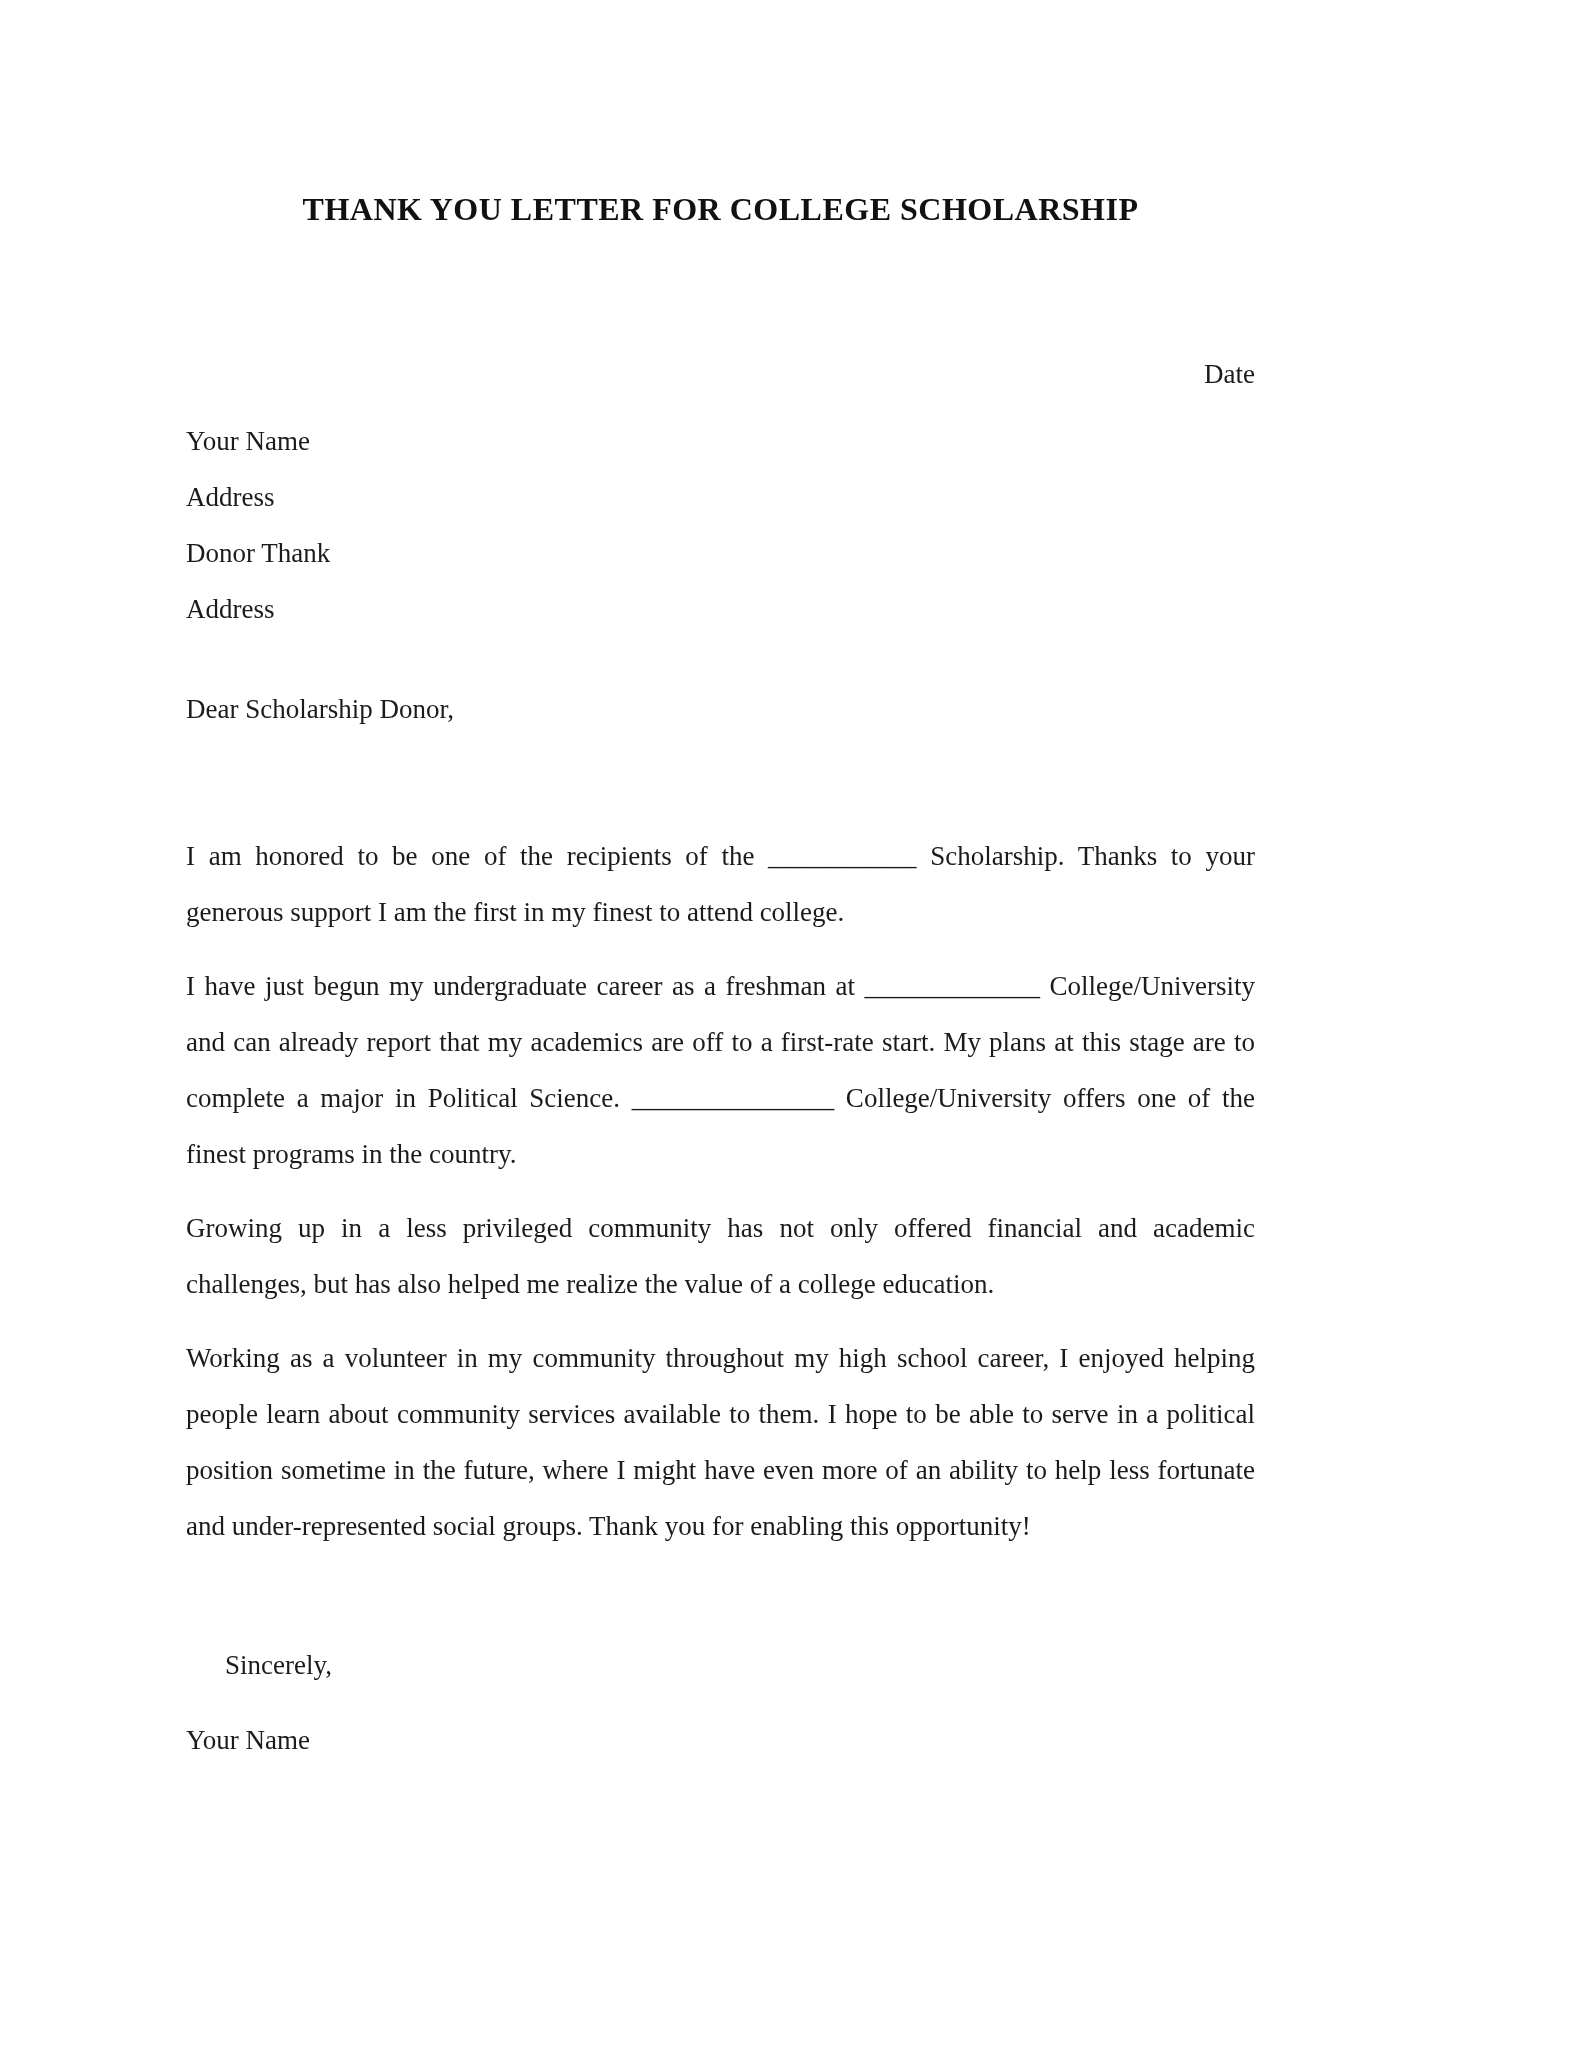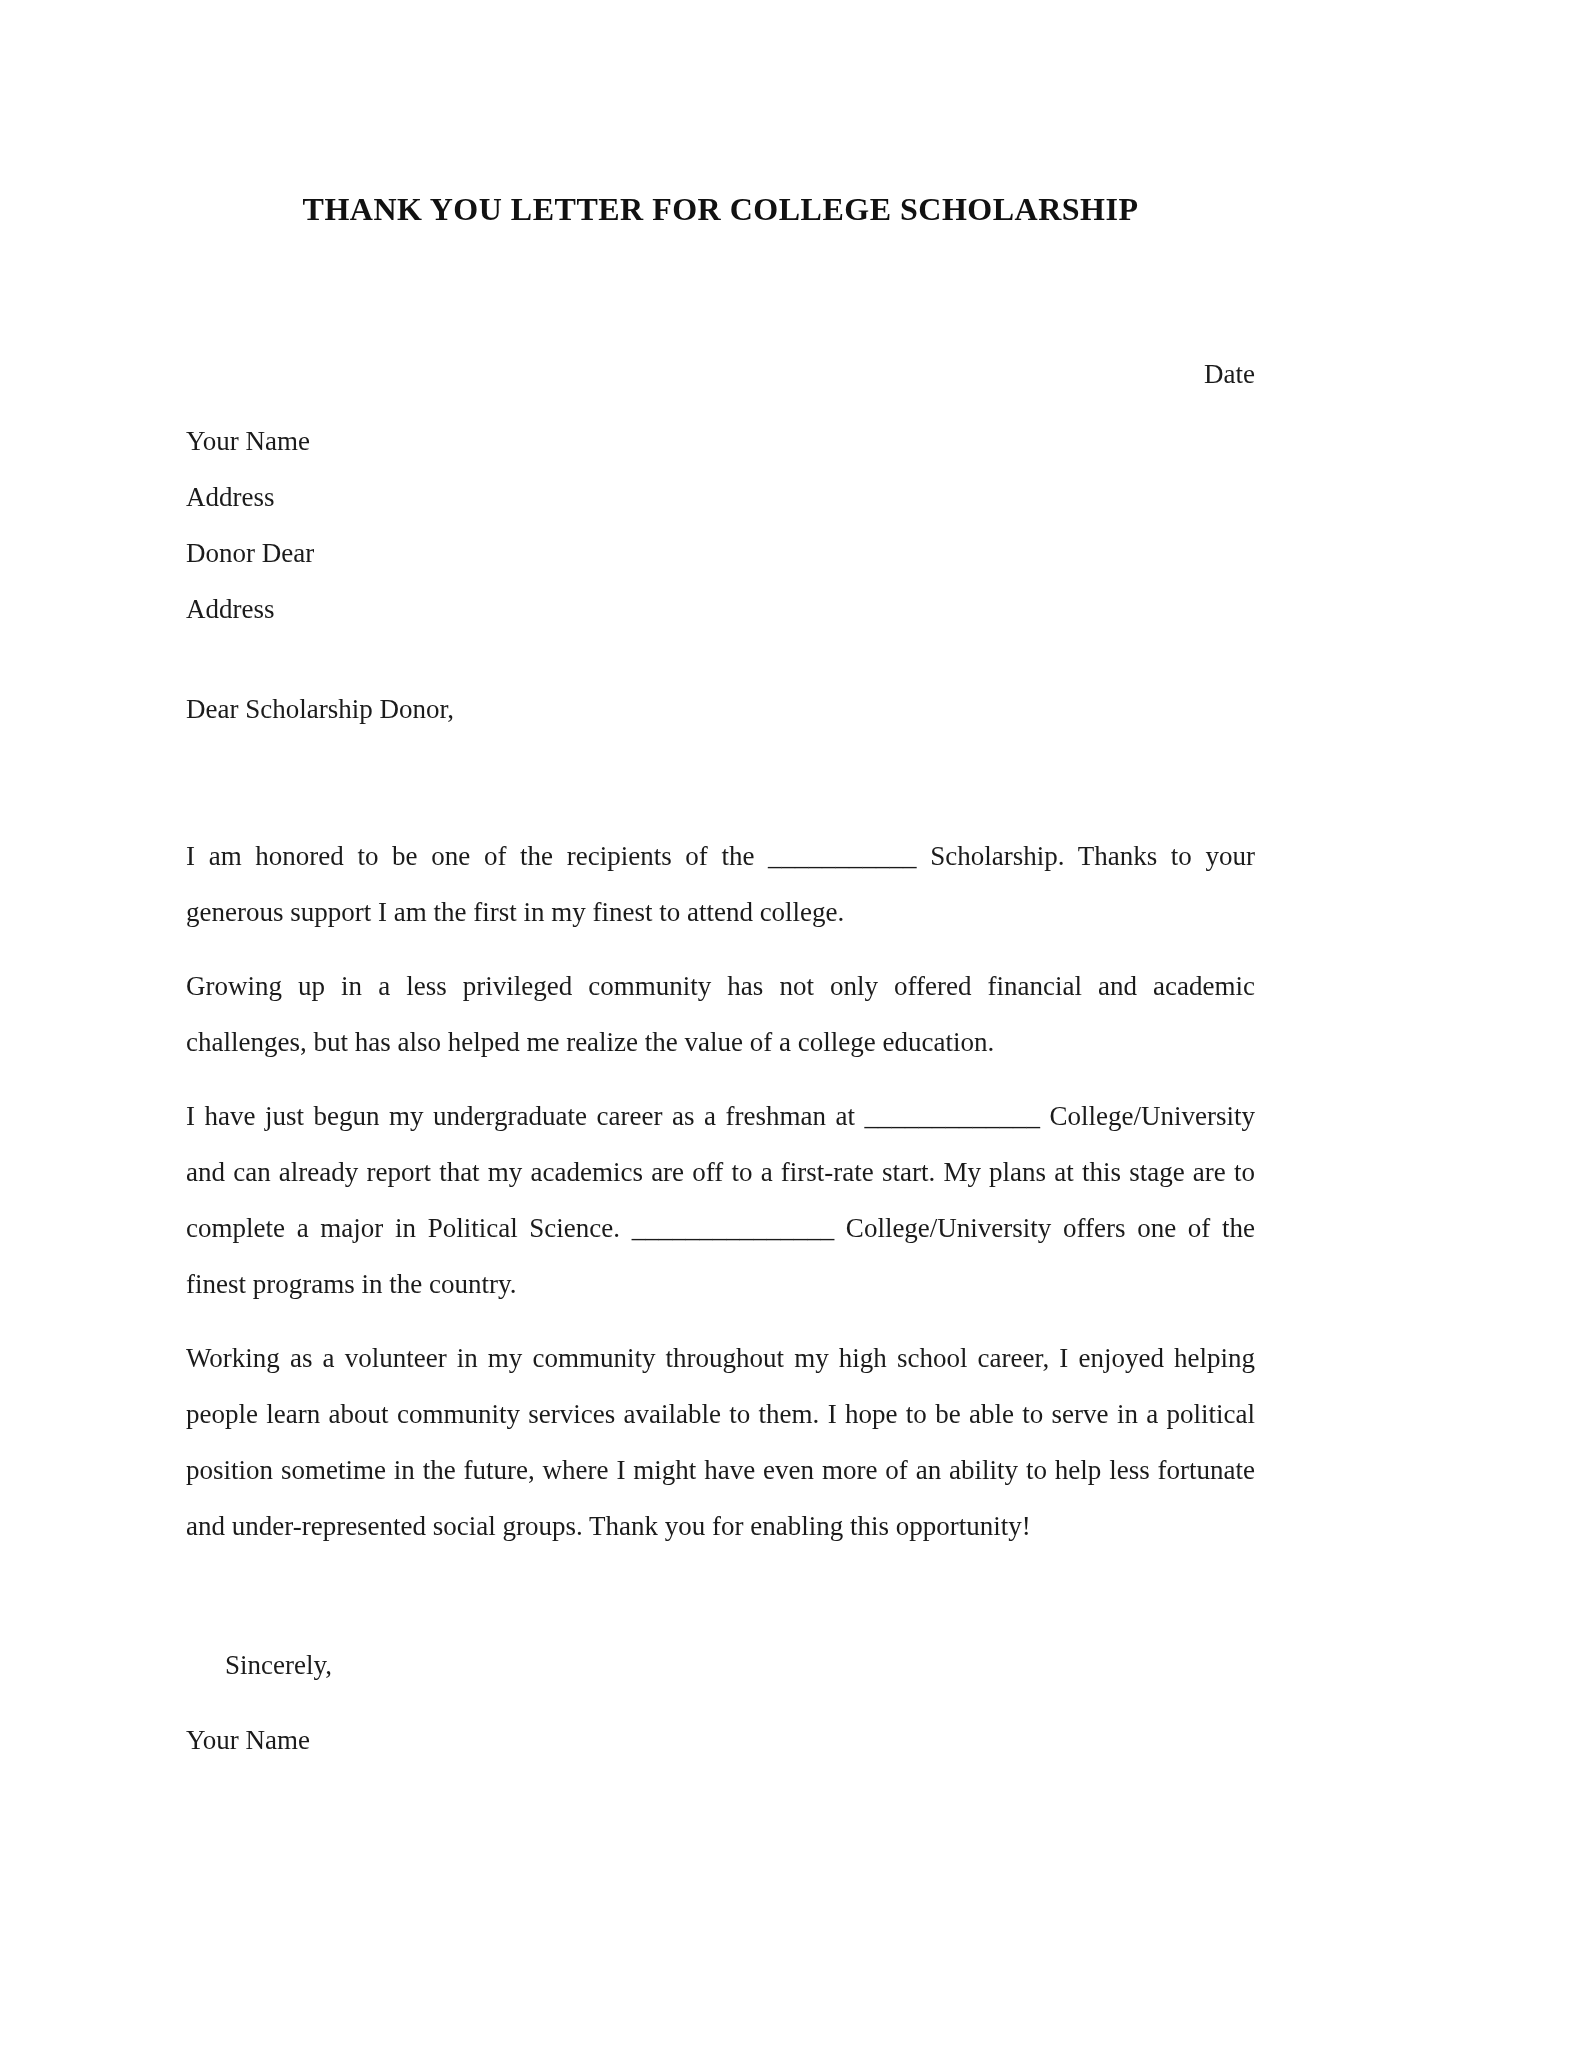--- a/index.html
+++ b/index.html
@@ -48,31 +48,31 @@
 
 <div class="page">
 
   <h1 class="title">THANK YOU LETTER FOR COLLEGE SCHOLARSHIP</h1>
 
   <p class="line date">Date</p>
 
   <div class="recipient">
     <p class="line">Your Name</p>
     <p class="line">Address</p>
-    <p class="line">Donor Dear</p>
+    <p class="line">Donor Thank</p>
     <p class="line">Address</p>
   </div>
 
   <p class="line salutation">Dear Scholarship Donor,</p>
 
   <p class="para first">I am honored to be one of the recipients of the ___________ Scholarship. Thanks to your generous support I am the first in my finest to attend college.</p>
 
+  <p class="para">I have just begun my undergraduate career as a freshman at _____________ College/University and can already report that my academics are off to a first-rate start. My plans at this stage are to complete a major in Political Science. _______________ College/University offers one of the finest programs in the country.</p>
+
   <p class="para">Growing up in a less privileged community has not only offered financial and academic challenges, but has also helped me realize the value of a college education.</p>
-
-  <p class="para">I have just begun my undergraduate career as a freshman at _____________ College/University and can already report that my academics are off to a first-rate start. My plans at this stage are to complete a major in Political Science. _______________ College/University offers one of the finest programs in the country.</p>
 
   <p class="para">Working as a volunteer in my community throughout my high school career, I enjoyed helping people learn about community services available to them. I hope to be able to serve in a political position sometime in the future, where I might have even more of an ability to help less fortunate and under-represented social groups. Thank you for enabling this opportunity!</p>
 
   <p class="line closing">Sincerely,</p>
 
   <p class="line signature">Your Name</p>
 
 </div>
 
 </body></html>

